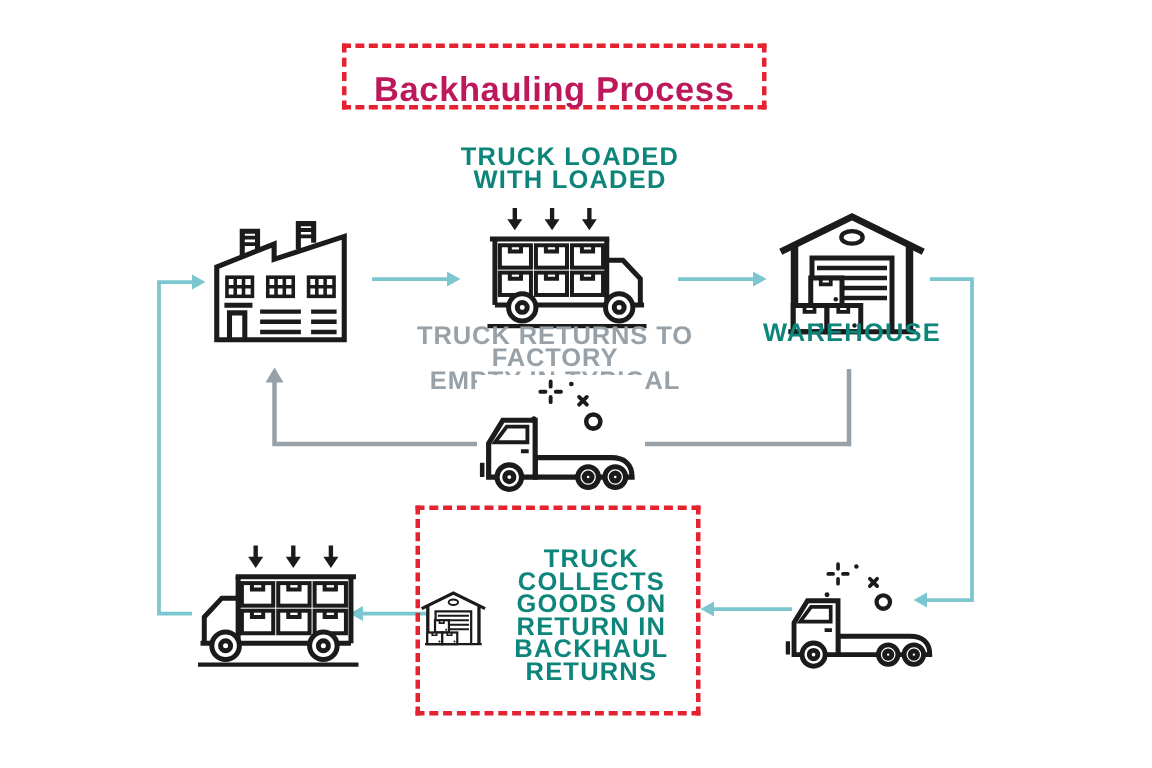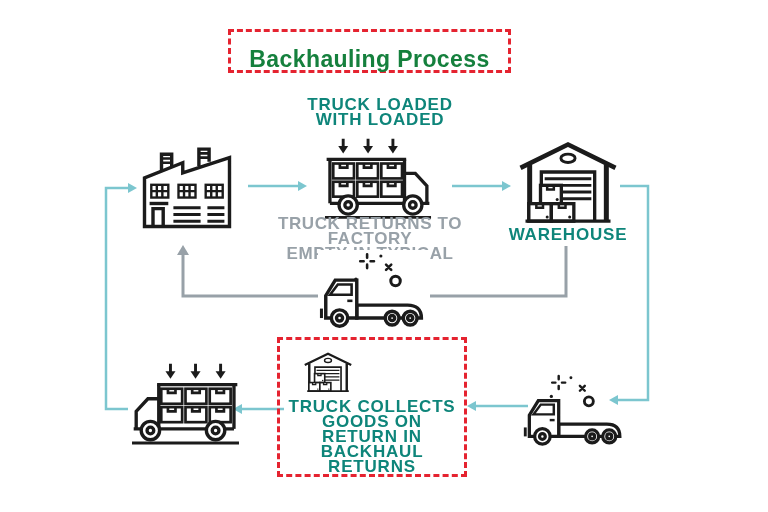--- a/index.html
+++ b/index.html
@@ -2,26 +2,26 @@
 <html><head>
 <meta charset="utf-8">
 <style>
   html,body{margin:0;padding:0;background:#fff;}
   .stage{position:relative;width:768px;height:512px;background:#fff;overflow:hidden;
          font-family:"Liberation Sans",sans-serif;}
   .connectors{position:absolute;left:0;top:0;width:768px;height:512px;z-index:0;}
   .abs{position:absolute;z-index:1;}
   .title-box{left:228px;top:29px;width:283px;height:44px;border:3px dashed #E52330;
              display:flex;align-items:center;justify-content:center;box-sizing:border-box;}
-  .title-box span{color:#15803d;font-size:23px;font-weight:bold;letter-spacing:.4px;margin-top:17px;}
+  .title-box span{color:#be185d;font-size:23px;font-weight:bold;letter-spacing:.4px;margin-top:17px;}
   .lbl{font-weight:bold;font-size:17px;letter-spacing:.8px;color:#0E857A;
        text-align:center;line-height:15px;}
   .lbl.gray{color:#98A1A8;letter-spacing:.6px;}
   .backhaul-box{left:277px;top:337px;width:190px;height:140px;border:3px dashed #E52330;
-                box-sizing:border-box;display:flex;flex-direction:column;}
+                box-sizing:border-box;display:flex;align-items:center;}
   .backhaul-box .icon{margin-top:10px;}
   .icon-mid{background:#fff;}
   svg{display:block;}
 </style>
 </head>
 <body>
 
 <div class="stage">
 
   <svg class="connectors" viewBox="0 0 768 512">
@@ -134,21 +134,21 @@
         </g>
         <g fill="#1B1B1B" stroke="none">
           <circle cx="47" cy="75" r="1.8"></circle>
             <circle cx="35" cy="96" r="1.8"></circle>
             <circle cx="62" cy="96" r="1.8"></circle>
         </g>
         <path d="M9,101 H111" stroke-width="4"></path>
       </g>
     </svg>
   </div>
-  <div class="abs lbl" style="left:508px;top:227px;width:120px;">WAREHOUSE</div>
+  <div class="abs lbl" style="left:508px;top:214px;width:120px;">WAREHOUSE</div>
 
   <div class="abs lbl gray" style="left:272px;top:216px;width:196px;">
     <div>TRUCK RETURNS TO FACTORY</div>
     <div>EMPTY IN TYPICAL JOURNEY</div>
   </div>
 
   <div class="abs icon-mid" style="left:318px;top:250px;width:112px;">
     <svg viewBox="0 0 130 92" width="112">
       <g fill="none" stroke="#1B1B1B" stroke-miterlimit="10" stroke-width="4">
         <g stroke-width="3" stroke-linecap="round">

